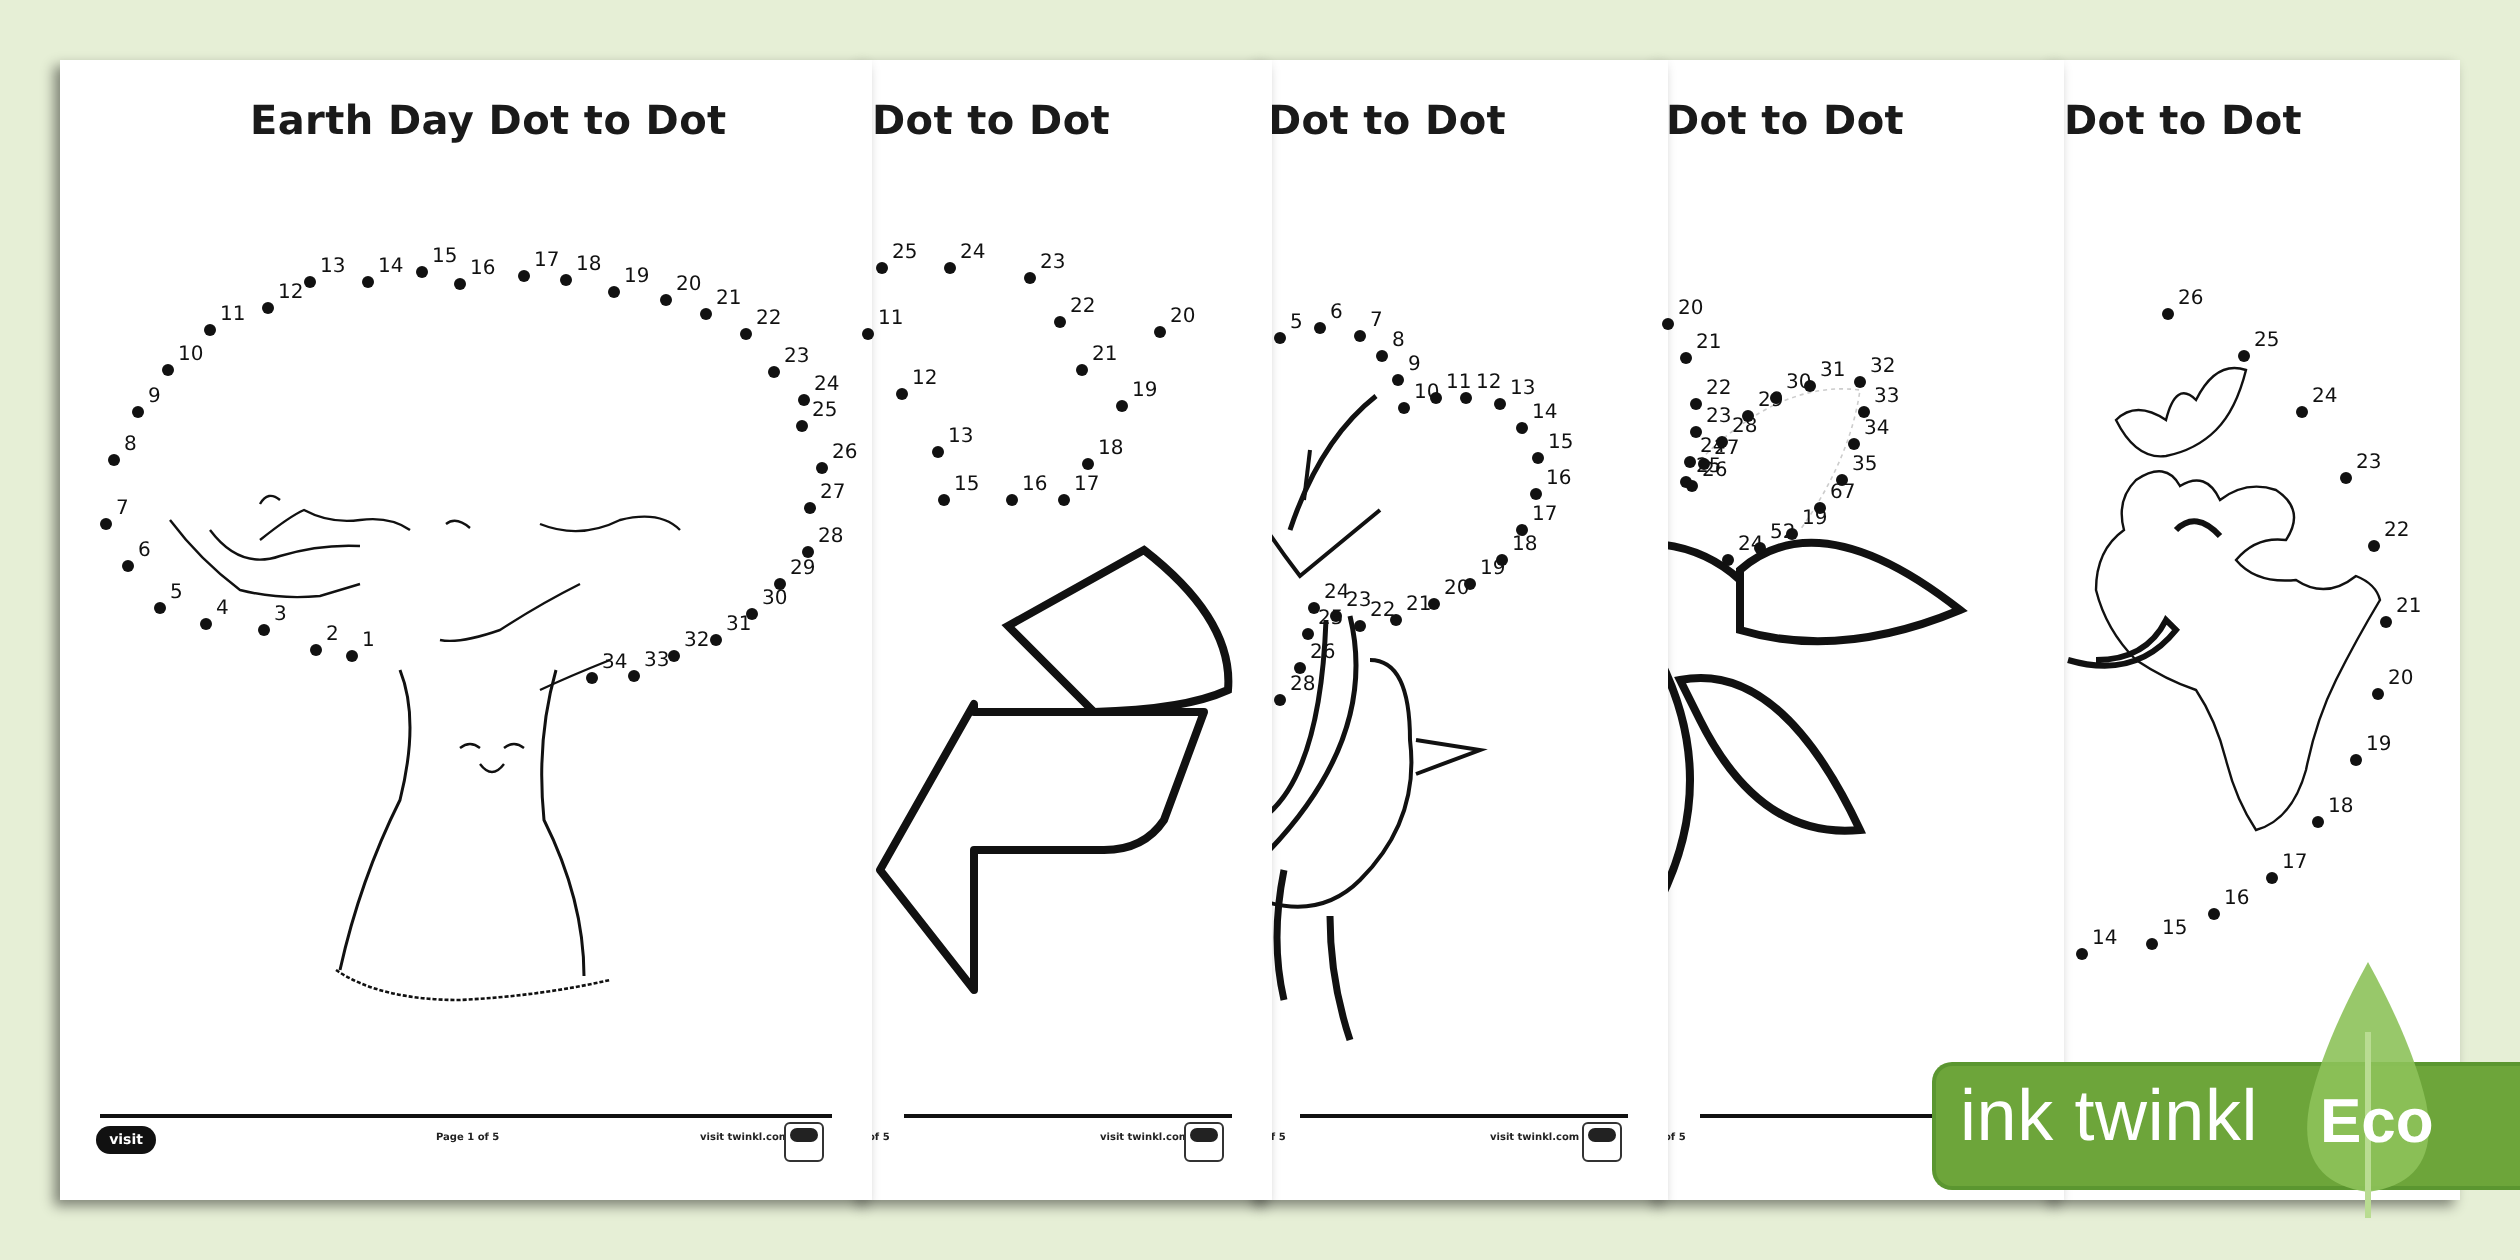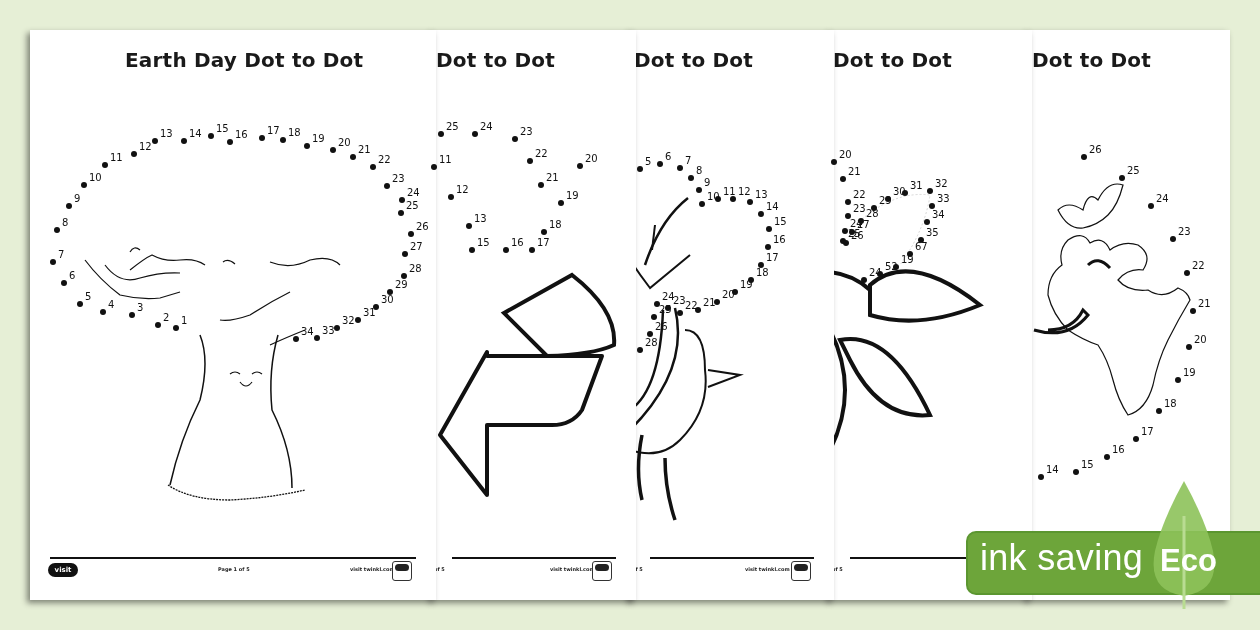--- a/index.html
+++ b/index.html
@@ -308,19 +308,19 @@
     <span class="lbl" style="left: 1141px; top: 427px;">17</span>
     <div class="dot" style="left: 1104px; top: 454px;"></div>
     <span class="lbl" style="left: 1112px; top: 445px;">16</span>
     <div class="dot" style="left: 1073px; top: 469px;"></div>
     <span class="lbl" style="left: 1081px; top: 460px;">15</span>
     <div class="dot" style="left: 1038px; top: 474px;"></div>
     <span class="lbl" style="left: 1046px; top: 465px;">14</span>
   </div>
 
 <div class="eco">
-  <span class="eco-text">ink saving</span>
+  <span class="eco-text">ink twinkl</span>
 </div>
 <svg class="eco-drop" width="80" height="130">
   <path d="M37,0 Q15,40 8,70 Q0,110 37,115 Q74,110 66,70 Q59,40 37,0 Z" fill="#8dc25a" opacity="0.9"></path>
   <line x1="37" y1="35" x2="37" y2="128" stroke="#b9dc92" stroke-width="3"></line>
 </svg>
 <span class="eco-word">Eco</span>
 
 </body></html>

